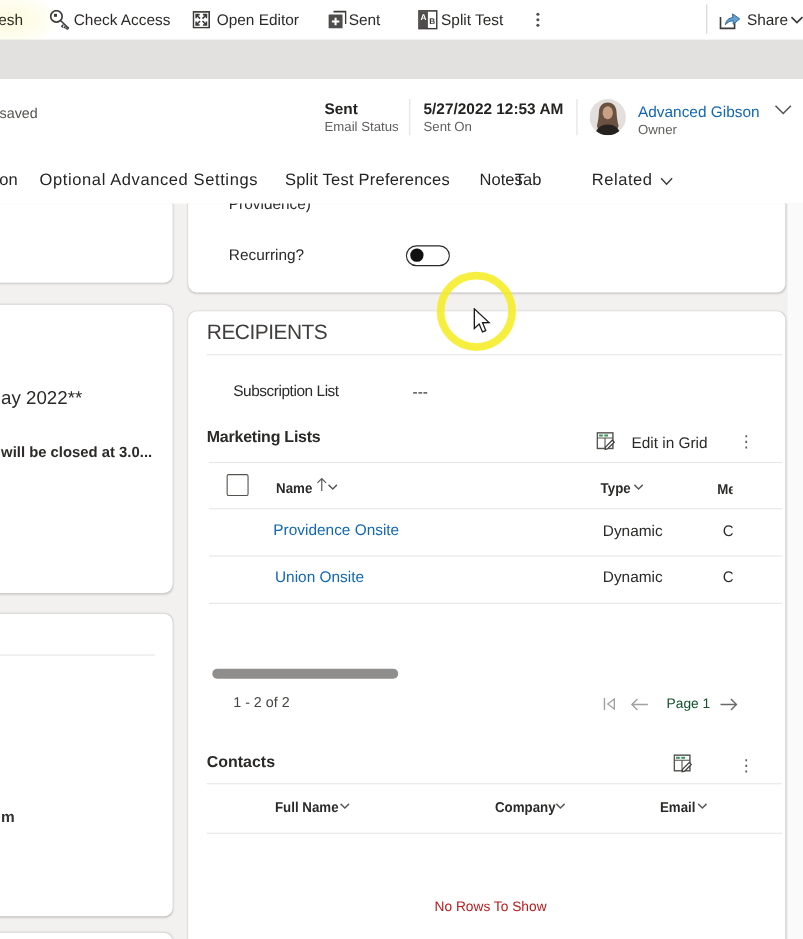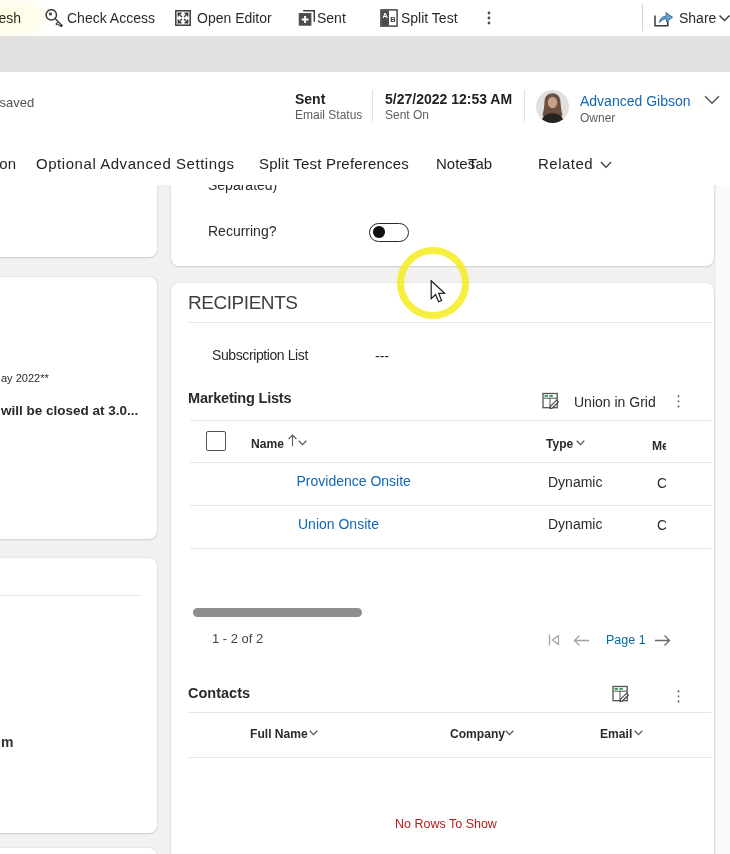--- a/index.html
+++ b/index.html
@@ -27,21 +27,21 @@
   .tab { font-size:15px; color:#242424; top:7px; white-space:nowrap; }
 
   
   #content { top:185px; left:0; width:730px; height:669px; background:#f2f1f0; overflow:hidden; }
   #scrolltrack { top:0; left:716px; width:14px; height:669px; background:#fafafa; }
   .card { position:absolute; background:#fff; border-radius:8px;
           box-shadow:0 0 2px rgba(0,0,0,0.12), 0 1px 2px rgba(0,0,0,0.12); }
   .t14 { font-size:14px; color:#2b2a29; white-space:nowrap; }
   .lbl { font-size:14px; color:#2b2a29; white-space:nowrap; }
   .sect { font-size:14.5px; font-weight:bold; color:#2b2a29; white-space:nowrap; }
-  .link { font-size:14px; color:#1267b4; white-space:nowrap;margin-left:48px; }
+  .link { font-size:14px; color:#1267b4; white-space:nowrap; }
   .ghdr { font-size:13px; font-weight:bold; color:#2b2a29; white-space:nowrap; display:inline-block; transform:scaleX(0.93); transform-origin:0 0; }
   .hr { position:absolute; height:1px; background:#e9e7e5; }
   .dots { font-size:15px; color:#5f5d5b; letter-spacing:0; }
 </style>
 </head>
 <body>
 <div id="page">
 
   <div class="abs" id="cmdbar">
     <div class="abs" style="left:-34px; top:-4px; width:86px; height:44px; background:radial-gradient(ellipse at center, rgba(249,242,140,0.30) 0%, rgba(249,242,140,0.12) 55%, rgba(249,242,140,0) 78%);"></div>
@@ -136,45 +136,45 @@
     <svg class="abs" style="left:600px; top:13px;" width="12" height="8" viewBox="0 0 12 8">
       <path d="M1,1 L6,6.4 L11,1" fill="none" stroke="#3b3a39" stroke-width="1.3"></path>
     </svg>
   </div>
 
   <div class="abs" id="content">
     <div class="abs" id="scrolltrack"></div>
 
     <div class="card" style="left:-30px; top:-50px; width:187px; height:122px;"></div>
     <div class="card" style="left:-30px; top:92px;  width:187px; height:262px;">
-      <span class="abs" style="left:31px; top:75px; font-size:11px; color:#2b2a29; white-space:nowrap;margin-top:20px;">ay 2022**</span>
+      <span class="abs" style="left:31px; top:75px; font-size:17px; color:#2b2a29; white-space:nowrap;">ay 2022**</span>
       <span class="abs" style="left:31px; top:126px; font-size:13.5px; color:#2b2a29; white-space:nowrap;font-weight:bold;">will be closed at 3.0...</span>
     </div>
     <div class="card" style="left:-30px; top:373px; width:187px; height:275px;">
       <div class="hr" style="left:0; top:37px; width:171px;"></div>
       <span class="abs t14" style="left:31px; top:176px; font-weight:bold; color:#333;">m</span>
     </div>
     <div class="card" style="left:-30px; top:663px; width:187px; height:40px;"></div>
 
     <div class="card" style="left:171px; top:-50px; width:543px; height:131px;">
-      <span class="abs t14" style="left:37px; top:42px;">Separated)</span>
+      <span class="abs t14" style="left:37px; top:42px;">Providence)</span>
       <span class="abs t14" style="left:37px; top:88px;">Recurring?</span>
 
       <div class="abs" style="left:198px; top:88px; width:40px; height:19px; border:1.5px solid #2b2a29; border-radius:10px; background:#fff;">
         <div class="abs" style="left:3px; top:2.2px; width:11.5px; height:11.5px; border-radius:50%; background:#111;"></div>
       </div>
     </div>
 
     <div class="card" style="left:171px; top:98px; width:543px; height:700px;">
       <span class="abs" style="left:17px; top:9px; font-size:19px; color:#403e3c; letter-spacing:-0.45px;">RECIPIENTS</span>
       <div class="hr" style="left:17px; top:39px; width:523px;"></div>
       <span class="abs lbl" style="left:41px; top:64px; letter-spacing:-0.4px;text-align:center;">Subscription List</span>
       <span class="abs lbl" style="left:204px; top:65px;">---</span>
       <span class="abs sect" style="left:17px; top:107px; letter-spacing:-0.2px;">Marketing Lists</span>
-      <span class="abs t14" style="left:403px; top:111px;">Union in Grid</span>
+      <span class="abs t14" style="left:403px; top:111px;">Edit in Grid</span>
       <svg class="abs" style="left:371px; top:109px;" width="18" height="18" viewBox="0 0 18 18">
         <rect x="1" y="1.5" width="14.2" height="14.2" fill="none" stroke="#56544f" stroke-width="1.3"></rect>
         <path d="M1.6,6.2 H15 M8,6.2 V15.4" fill="none" stroke="#56544f" stroke-width="1"></path>
         <rect x="2.6" y="3" width="3.4" height="1.8" fill="#36935c"></rect>
         <rect x="7.4" y="3" width="3.4" height="1.8" fill="#36935c"></rect>
         <path d="M8.6,14.2 L14.6,8.2 L16.4,10 L10.4,16 L8.2,16.5 Z" fill="#fff" stroke="#3f3d3b" stroke-width="1.1"></path>
       </svg>
       <span class="abs dots" style="left:500px; top:109px;">⋮</span>
       <div class="hr" style="left:19px; top:137px; width:521px;"></div>
 
@@ -196,21 +196,21 @@
       <span class="abs t14" style="left:377px; top:191px;">Dynamic</span>
       <div class="abs" style="left:486px; top:191px; width:9px; overflow:hidden;"><span class="t14">C</span></div>
       <div class="hr" style="left:19px; top:222px; width:521px;"></div>
       <span class="abs link" style="left:79px; top:233px;">Union Onsite</span>
       <span class="abs t14" style="left:377px; top:233px;">Dynamic</span>
       <div class="abs" style="left:486px; top:233px; width:9px; overflow:hidden;"><span class="t14">C</span></div>
       <div class="hr" style="left:19px; top:265px; width:521px;"></div>
 
       <div class="abs" style="left:22px; top:325px; width:169px; height:9px; border-radius:4.5px; background:#8f8e8d;"></div>
       <span class="abs" style="left:41px; top:348px; font-size:13px; color:#464543;">1 - 2 of 2</span>
-      <span class="abs" style="left:435px; top:350px; font-size:12.5px; color:#0369a1;text-align:right;">Page 1</span>
+      <span class="abs" style="left:435px; top:350px; font-size:12.5px; color:#14532d;text-align:right;">Page 1</span>
       <svg class="abs" style="left:377px; top:351px;" width="12" height="12" viewBox="0 0 12 12">
         <path d="M1.5,0.5 V11.5" stroke="#a3a19f" stroke-width="1.3"></path>
         <path d="M10.5,1.5 L4.5,6 L10.5,10.5 Z" fill="none" stroke="#a3a19f" stroke-width="1.2"></path>
       </svg>
       <svg class="abs" style="left:402px; top:351px;" width="17" height="13" viewBox="0 0 17 13">
         <path d="M16,6.5 H1.5 M6.5,1.5 L1.5,6.5 L6.5,11.5" fill="none" stroke="#a3a19f" stroke-width="1.3"></path>
       </svg>
       <svg class="abs" style="left:483px; top:351px;" width="17" height="13" viewBox="0 0 17 13">
         <path d="M1,6.5 H15.5 M10.5,1.5 L15.5,6.5 L10.5,11.5" fill="none" stroke="#6b6967" stroke-width="1.3"></path>
       </svg>

